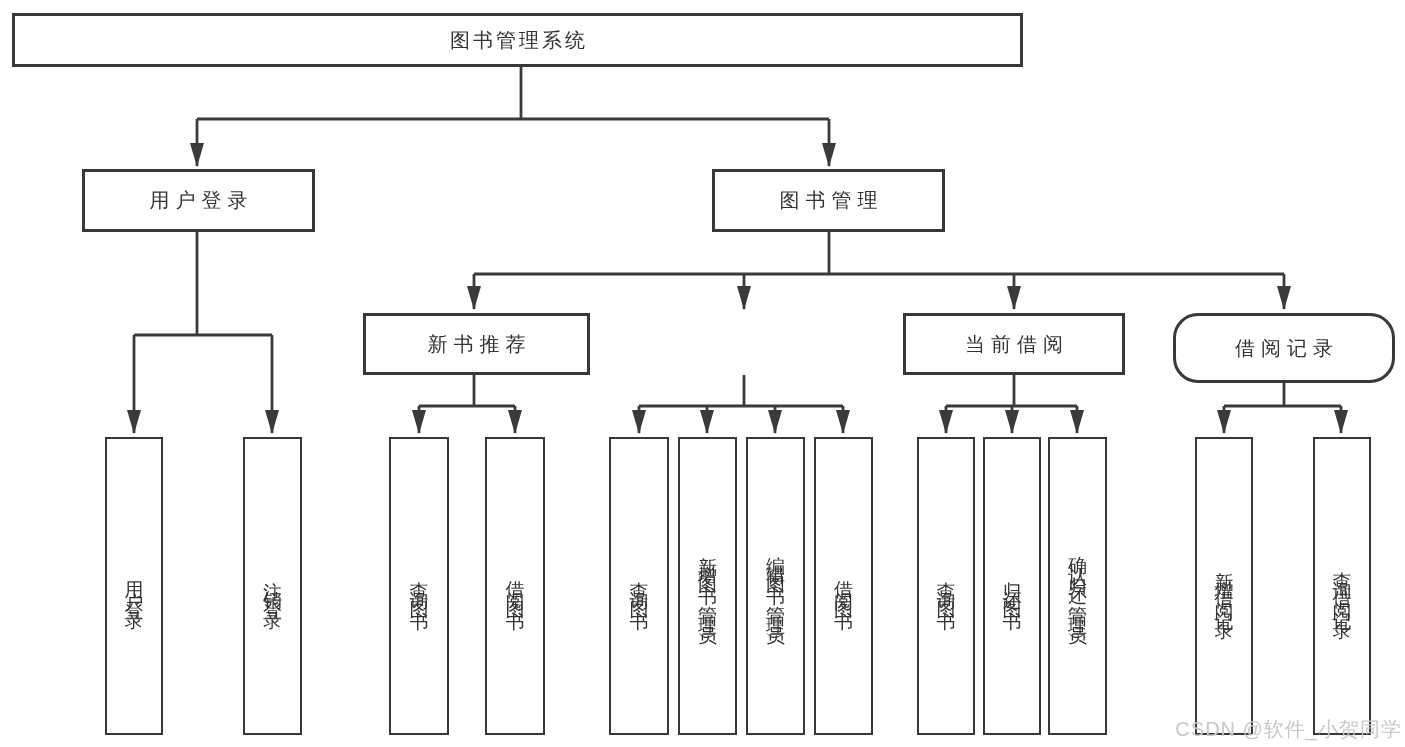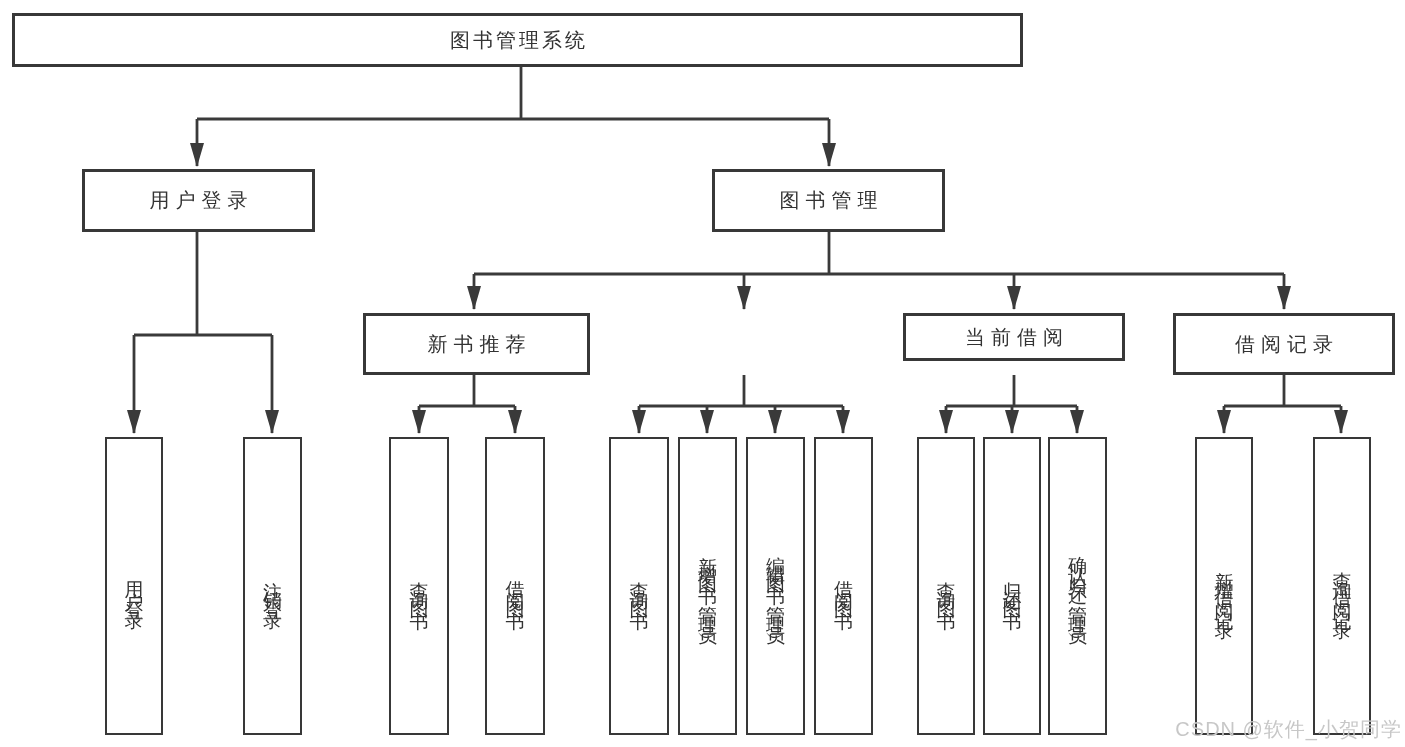--- a/index.html
+++ b/index.html
@@ -117,22 +117,22 @@
       <path d="M1341,406 L1341,433" marker-end="url(#arr)"></path>
     </g>
   </svg>
 
   <div class="box rootbox" style="left:12px; top:13px; width:1011px; height:54px;">图书管理系统</div>
 
   <div class="box hbox" style="left:82px; top:169px; width:233px; height:63px;">用户登录</div>
   <div class="box hbox" style="left:712px; top:169px; width:233px; height:63px;">图书管理</div>
 
   <div class="box hbox" style="left:363px; top:313px; width:227px; height:62px;">新书推荐</div>
-  <div class="box hbox" style="left:903px; top:313px; width:222px; height:48px;">当前借阅</div>
-  <div class="box hbox" style="left:1173px; top:313px; width:222px; height:62px;">借阅记录</div>
+  <div class="box hbox" style="left:903px; top:313px; width:222px; height:62px;">当前借阅</div>
+  <div class="box hbox" style="left:1173px; top:313px; width:222px; height:70px;border-radius:25px;">借阅记录</div>
 
   <div class="leaf" style="left:105px; width:58px;">用户登录</div>
   <div class="leaf" style="left:243px; width:59px;">注销登录</div>
 
   <div class="leaf" style="left:389px; width:60px;">查询图书</div>
   <div class="leaf" style="left:485px; width:60px;">借阅图书</div>
 
   <div class="leaf" style="left:609px; width:60px;">查询图书</div>
   <div class="leaf" style="left:678px; width:59px;">新增图书（管理员）</div>
   <div class="leaf" style="left:746px; width:59px;">编辑图书（管理员）</div>

